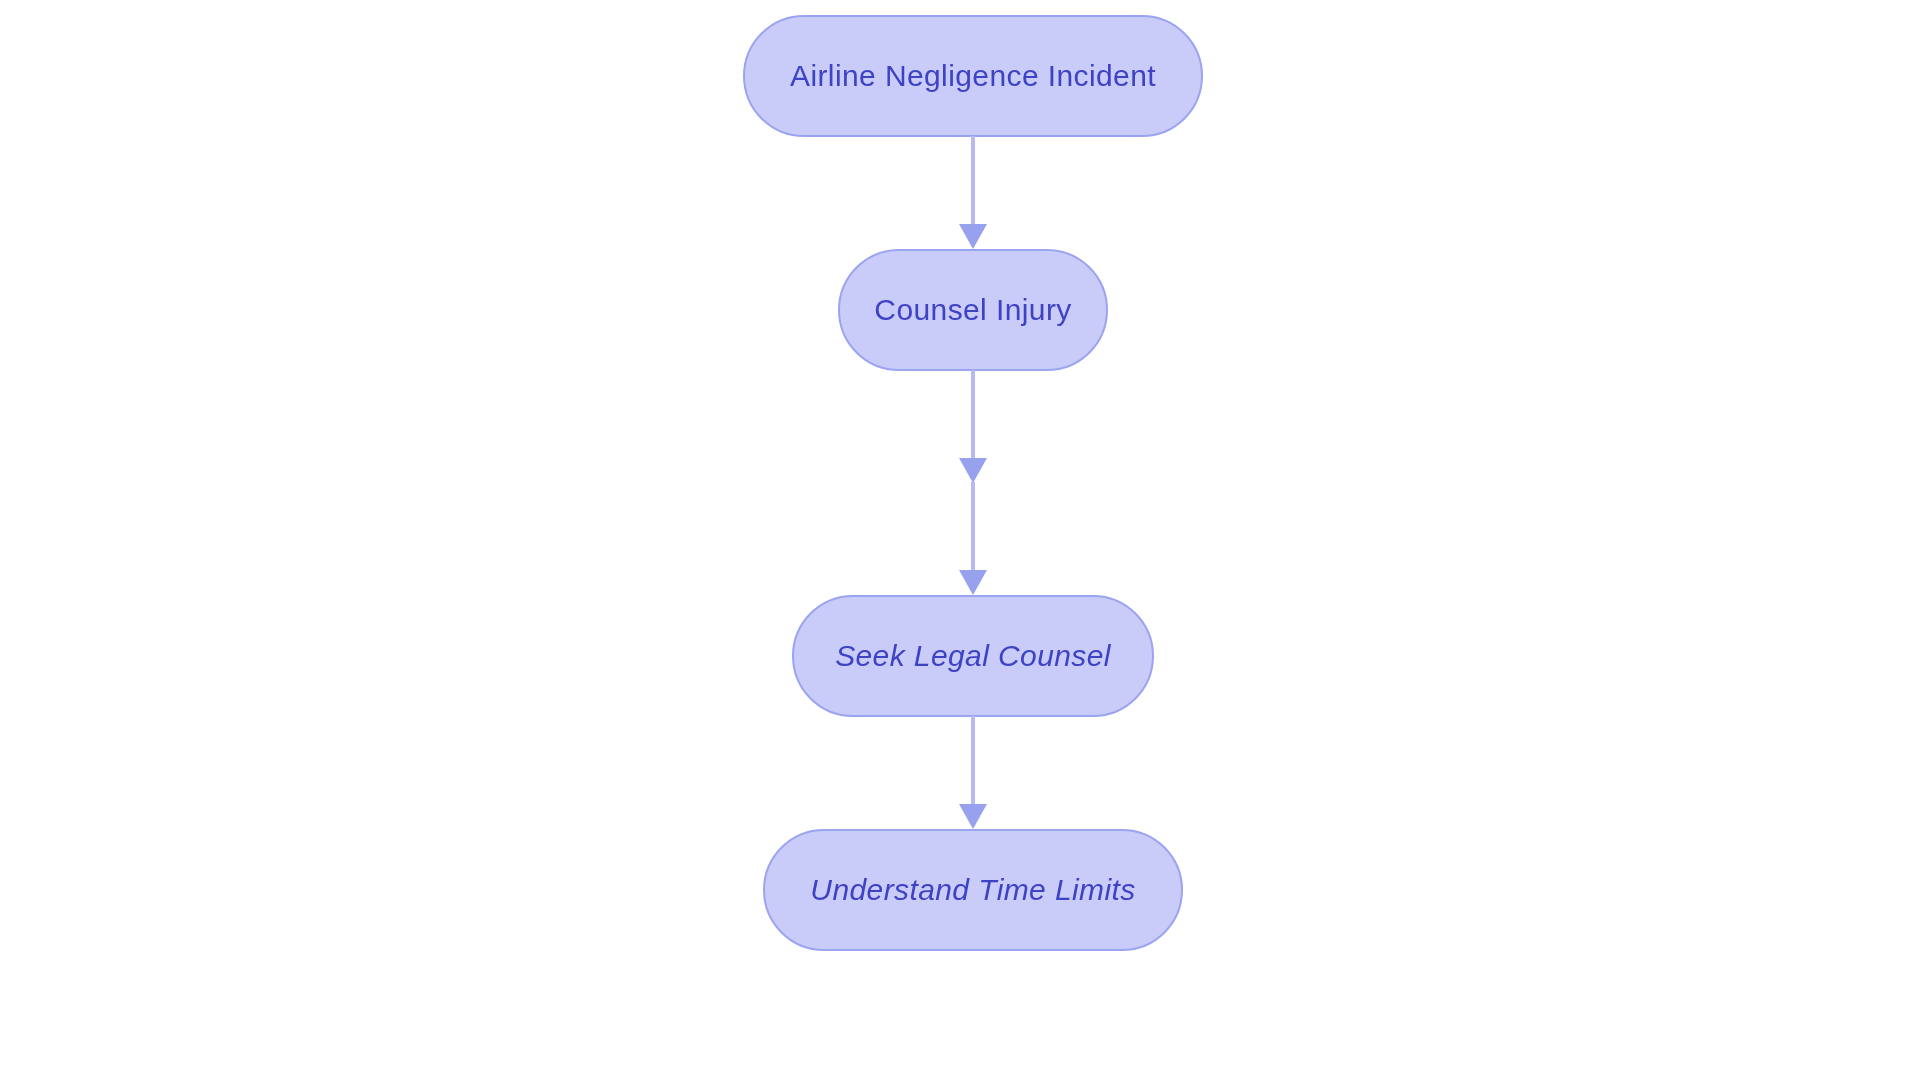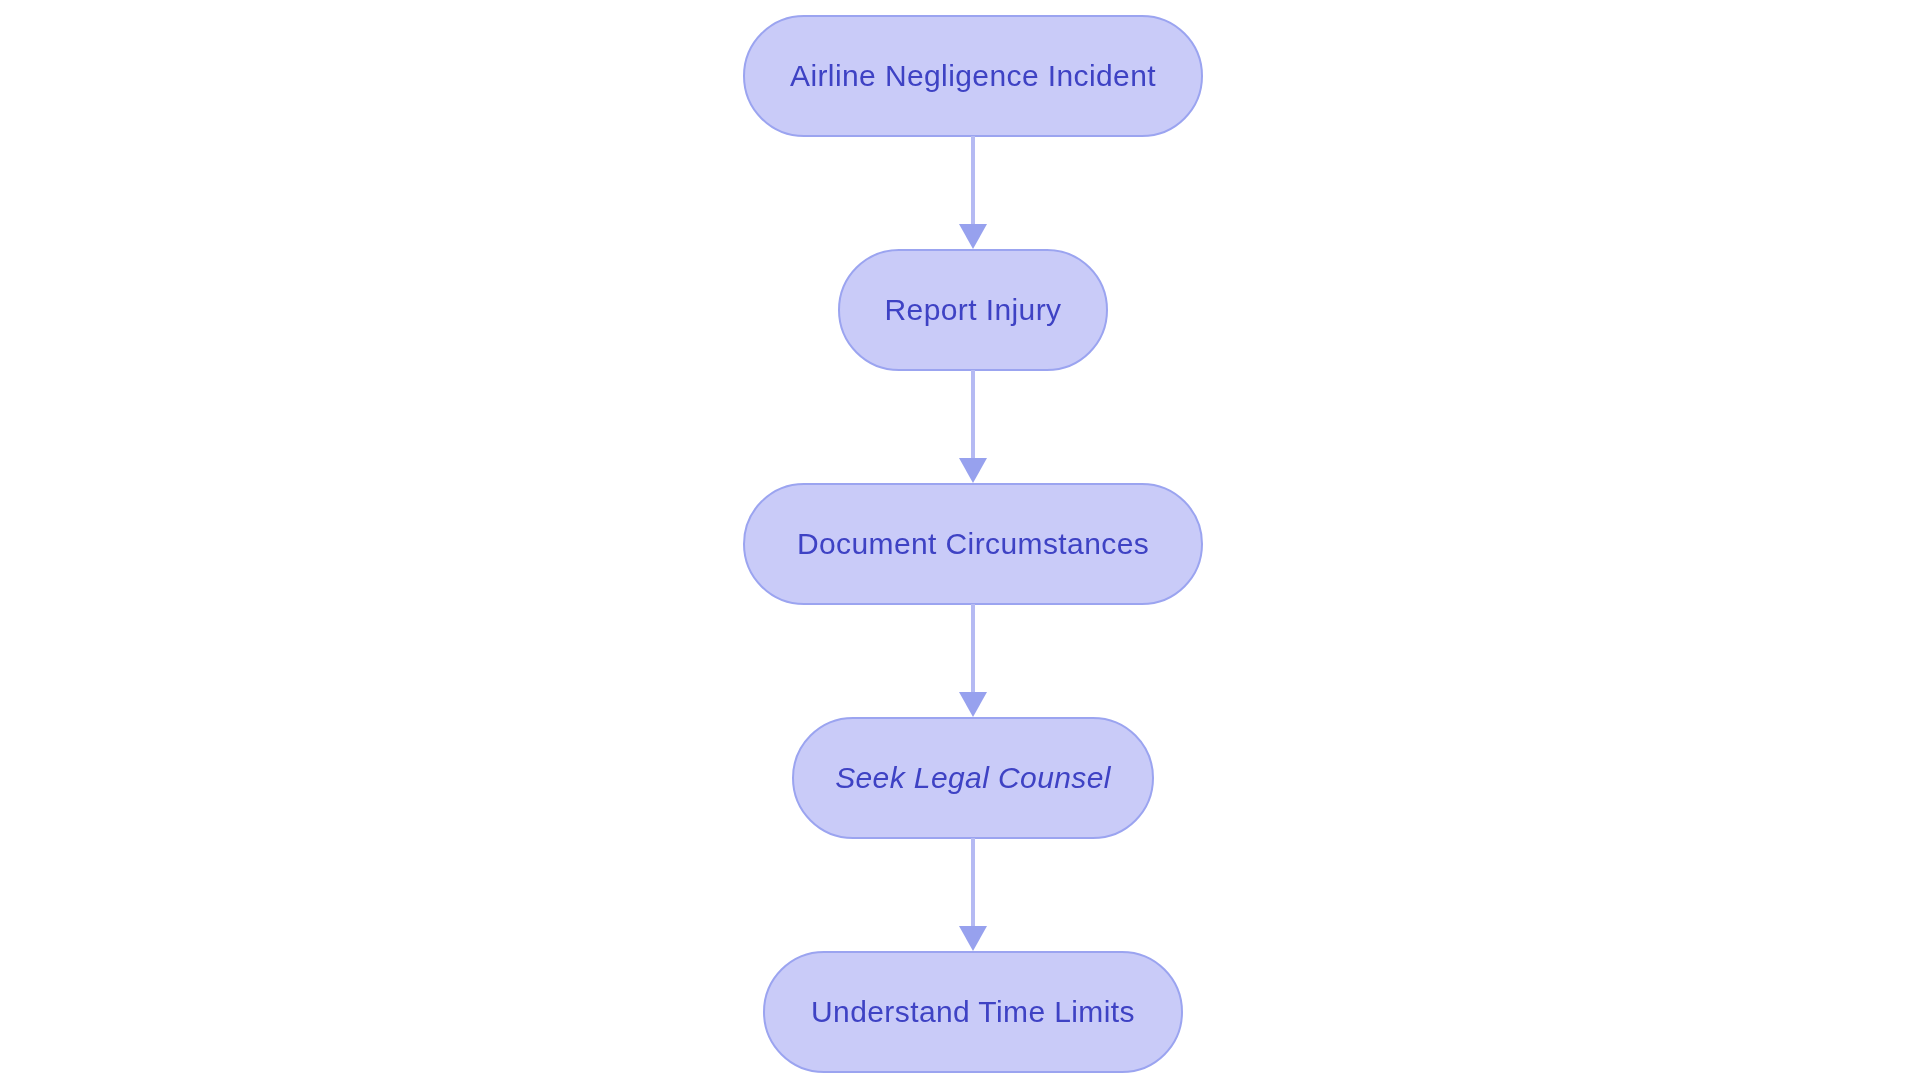--- a/index.html
+++ b/index.html
@@ -38,21 +38,21 @@
     align-items: center;
     justify-content: center;
     font-size: 30px;
     letter-spacing: 0.4px;
     white-space: nowrap;
   }
   .n1 { width: 460px; }
   .n2 { width: 270px; }
   .n3 { width: 460px; }
   .n4 { width: 362px; font-style: italic; }
-  .n5 { width: 420px; }
+  .n5 { width: 420px; font-style: italic; }
   .arrow {
     position: relative;
     width: 28px;
     height: 112px;
     flex: 0 0 auto;
   }
   .arrow .line {
     position: absolute;
     left: 12px;
     top: -1px;
@@ -80,31 +80,28 @@
     <div class="node n1">
       <span>Airline Negligence Incident</span>
     </div>
 
     <div class="arrow">
       <div class="line"></div>
       <div class="head"></div>
     </div>
 
     <div class="node n2">
-      <span>Report Injury</span>
+      <span>Counsel Injury</span>
     </div>
 
     <div class="arrow">
       <div class="line"></div>
       <div class="head"></div>
     </div>
 
-    <div class="node n3">
-      <span>Document Circumstances</span>
-    </div>
 
     <div class="arrow">
       <div class="line"></div>
       <div class="head"></div>
     </div>
 
     <div class="node n4">
       <span>Seek Legal Counsel</span>
     </div>
 

